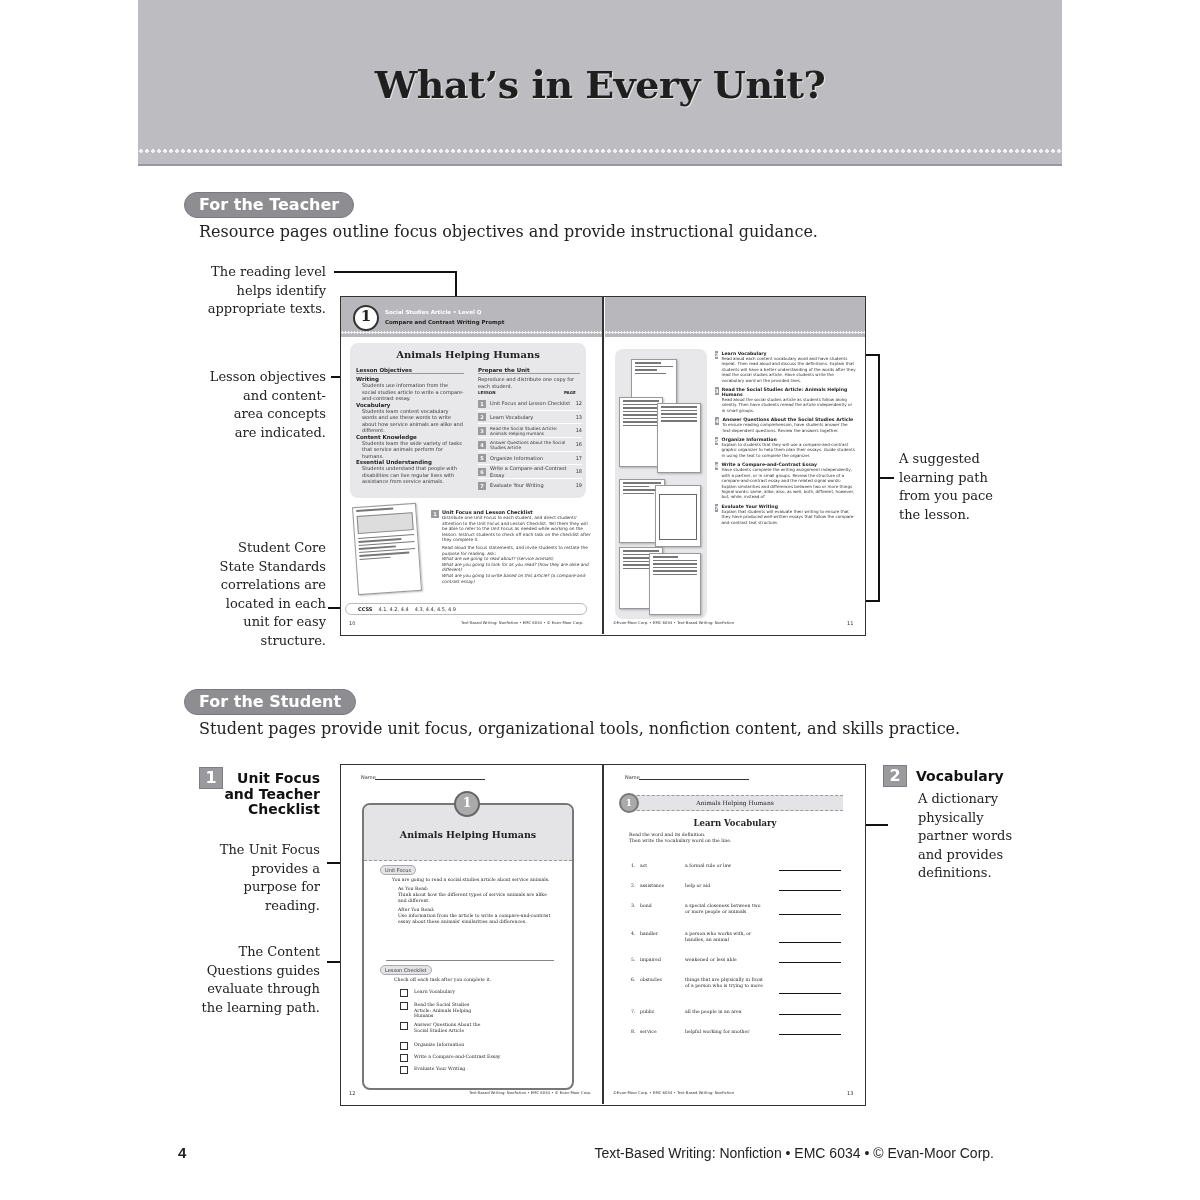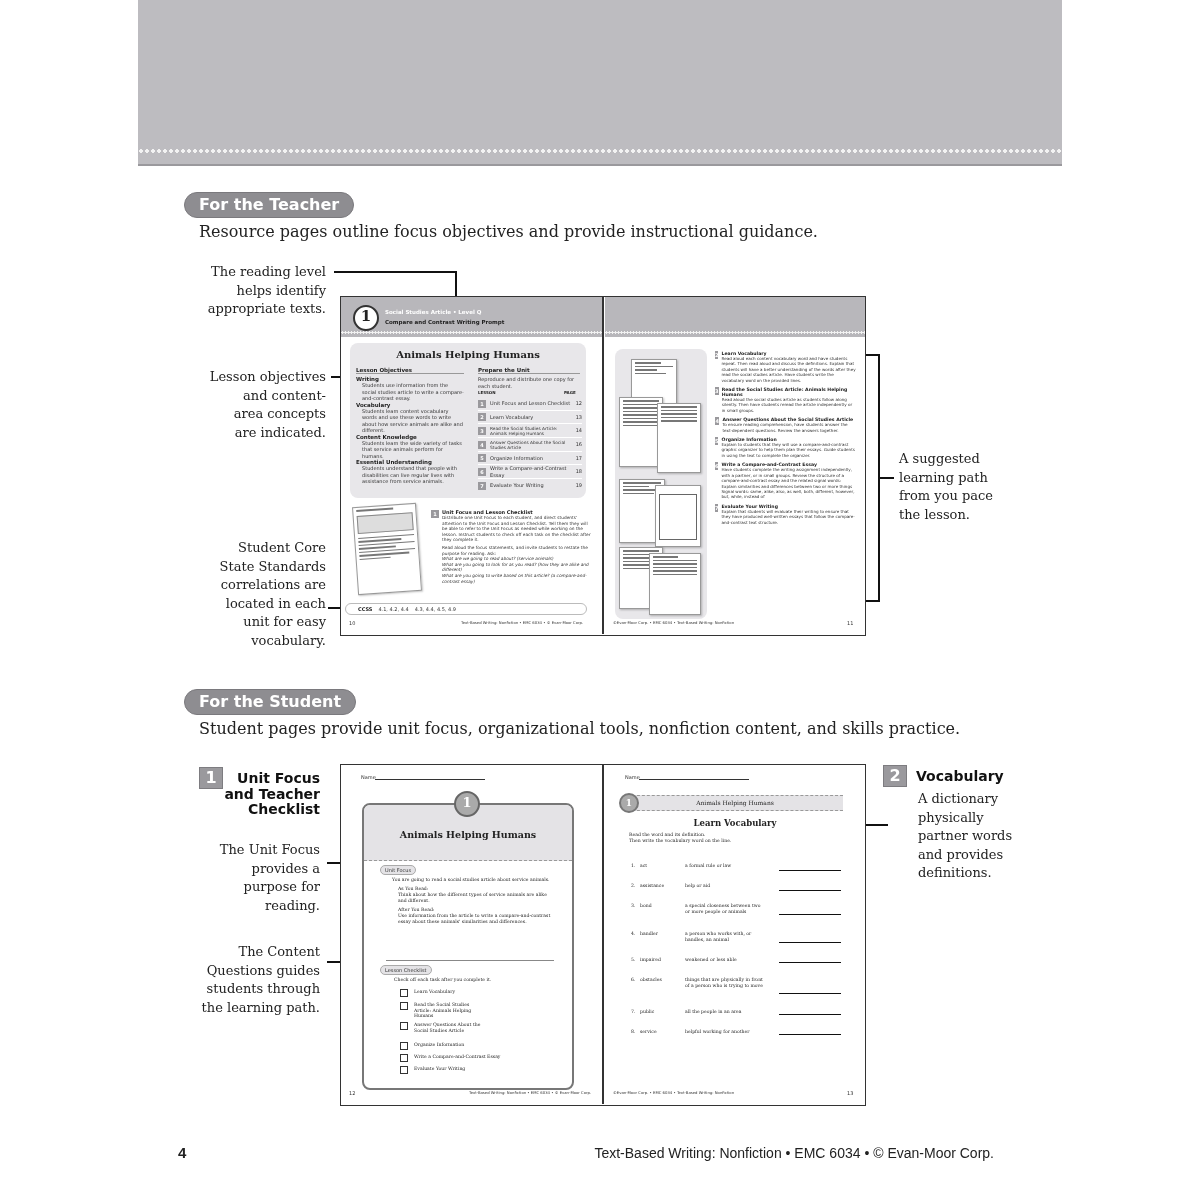--- a/index.html
+++ b/index.html
@@ -47,20 +47,21 @@
   .badge-sq { width: 24px; height: 22px; background: #9a999d; color: #fff; border: 1px solid #7d7c80;
     font-family: "DejaVu Sans", sans-serif; font-weight: bold; font-size: 16px; text-align: center; line-height: 20px; }
   .feature-title { font-family: "DejaVu Sans", sans-serif; font-weight: bold; font-size: 14px; line-height: 15.5px; color: #111; }
 
   .footer { font-family: "Liberation Sans", sans-serif; font-size: 14px; color: #222; }
 </style>
 </head>
 <body>
 
 <div class="abs banner">
+  <div class="abs banner-title">What’s in Every Unit?</div>
   <div class="abs banner-dots"></div>
 </div>
 
 <div class="abs pill" style="left:184px; top:192px;">For the Teacher</div>
 <div class="abs section-desc" style="left:199px; top:222px;">Resource pages outline focus objectives and provide instructional guidance.</div>
 
 <div class="abs callout right" style="left:186px; top:263px; width:140px;">
   <div>The reading level</div>
   <div>helps identify</div>
   <div>appropriate texts.</div>
@@ -77,21 +78,21 @@
 </div>
 <div class="abs line" style="left:331px; top:376px; width:20px; height:2px;"></div>
 <div class="abs dot" style="left:347px; top:373px;"></div>
 
 <div class="abs callout right" style="left:186px; top:539px; width:140px;">
   <div>Student Core</div>
   <div>State Standards</div>
   <div>correlations are</div>
   <div>located in each</div>
   <div>unit for easy</div>
-  <div>vocabulary.</div>
+  <div>structure.</div>
 </div>
 <div class="abs line" style="left:328px; top:607px; width:24px; height:2px;"></div>
 <div class="abs dot" style="left:348px; top:604px;"></div>
 
 <div class="abs line" style="left:862px; top:354px; width:18px; height:2px;"></div>
 <div class="abs line" style="left:878px; top:354px; width:2px; height:248px;"></div>
 <div class="abs line" style="left:862px; top:600px; width:18px; height:2px;"></div>
 <div class="abs line" style="left:878px; top:477px; width:16px; height:2px;"></div>
 <div class="abs callout" style="left:899px; top:450px; width:110px;">
   <div>A suggested</div>
@@ -320,21 +321,21 @@
   <div>provides a</div>
   <div>purpose for</div>
   <div>reading.</div>
 </div>
 <div class="abs line" style="left:327px; top:862px; width:46px; height:2px;"></div>
 <div class="abs dot" style="left:370px; top:859px;"></div>
 
 <div class="abs callout right" style="left:186px; top:943px; width:134px;">
   <div>The Content</div>
   <div>Questions guides</div>
-  <div>students through</div>
+  <div>evaluate through</div>
   <div>the learning path.</div>
 </div>
 <div class="abs line" style="left:327px; top:961px; width:46px; height:2px;"></div>
 <div class="abs dot" style="left:370px; top:958px;"></div>
 
 <div class="abs badge-sq" style="left:883px; top:765px;">2</div>
 <div class="abs feature-title" style="left:916px; top:769px;">Vocabulary</div>
 <div class="abs line" style="left:808px; top:824px; width:80px; height:2px;"></div>
 <div class="abs dot" style="left:800px; top:821px;"></div>
 <div class="abs callout" style="left:918px; top:790px; width:100px;">

